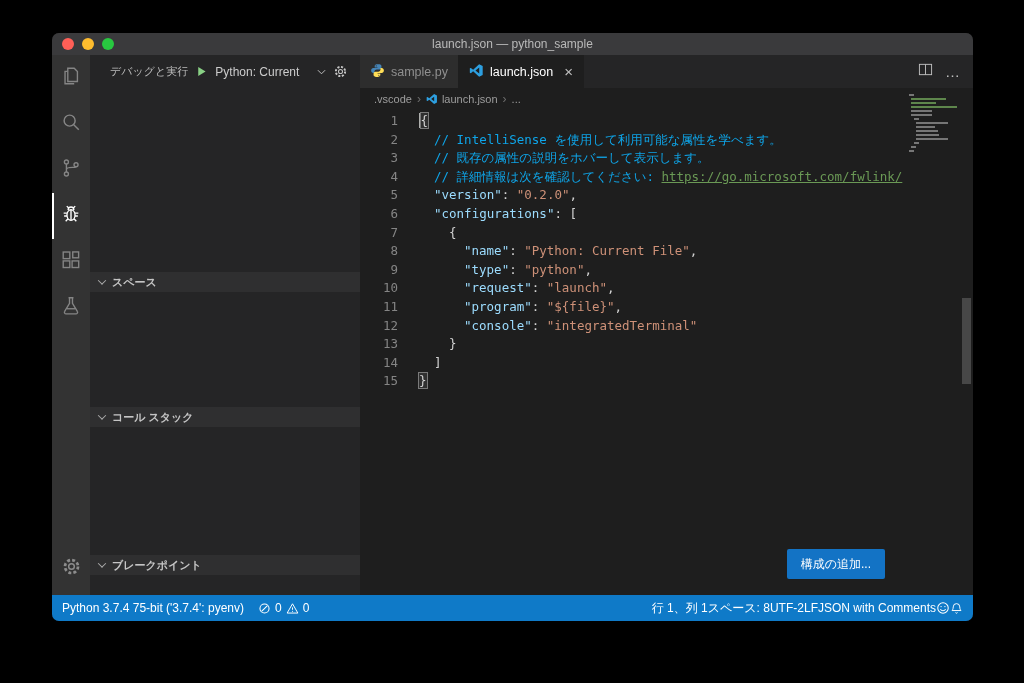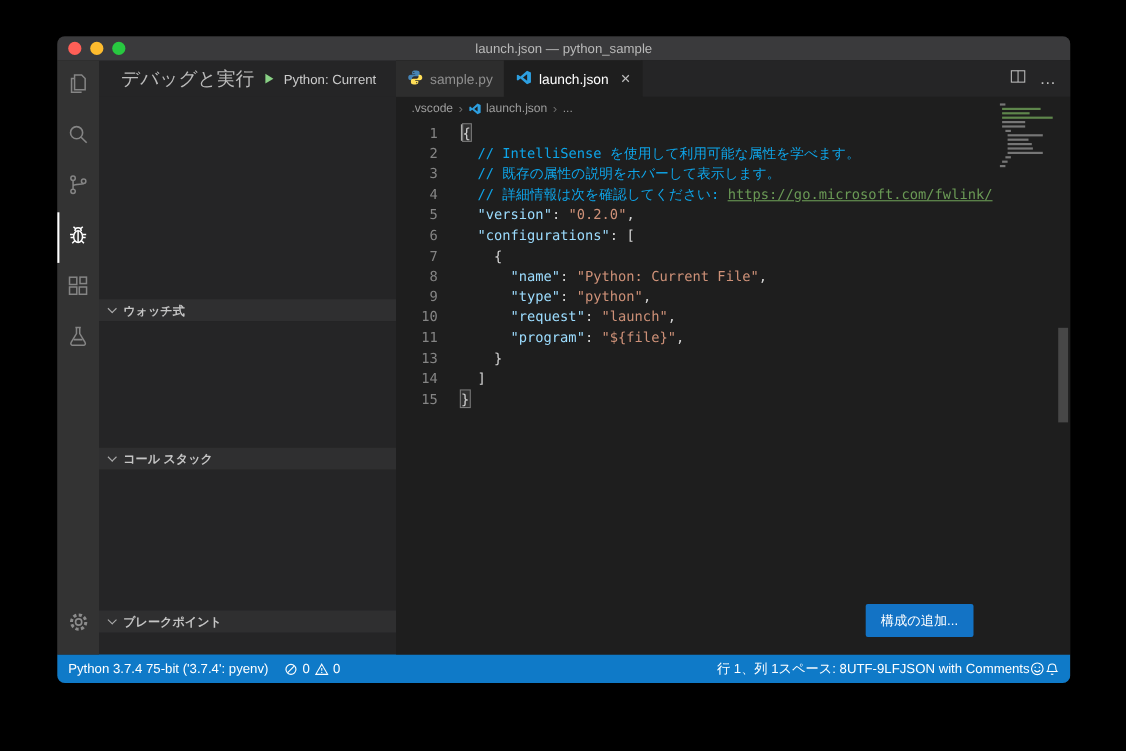--- a/index.html
+++ b/index.html
@@ -25,21 +25,21 @@
              color:#858585; border-left:2px solid transparent; border-right:2px solid transparent; cursor:pointer; }
   .ab-item.active { color:#ffffff; border-left-color:#ffffff; }
   .ab-item svg { width:22px; height:22px; }
   .ab-bottom { position:absolute; bottom:8px; left:0; width:100%; height:38px;
                display:flex; align-items:center; justify-content:center; color:#8c8c8c; }
   .ab-bottom svg { width:21px; height:21px; }
 
   
   .sidebar { flex:0 0 270px; background:#252526; display:flex; flex-direction:column; overflow:hidden; }
   .sb-toolbar { flex:0 0 33px; display:flex; align-items:center; gap:7px; padding:0 8px 0 20px; }
-  .sb-title { font-size:17px; color:#bbbbbb; white-space:nowrap; }
+  .sb-title { font-size:11px; color:#bbbbbb; white-space:nowrap; }
   .sb-config { display:flex; align-items:center; gap:18px; color:#cccccc; font-size:12px; cursor:pointer; white-space:nowrap;}
   .icon-btn { color:#c5c5c5; display:flex; align-items:center; justify-content:center;
               width:20px; height:20px; cursor:pointer; }
   .sb-sep { width:1px; height:15px; background:#5a5a5a; margin:0 2px; }
   .section-header { flex:0 0 20px; background:#2f2f30; display:flex; align-items:center; gap:7px;
                     padding:0 9px; font-size:11px; font-weight:bold; color:#c5c5c5; cursor:pointer; }
   .chev { width:6px; height:6px; border-left:1.4px solid #ababab; border-bottom:1.4px solid #ababab;
           transform:rotate(-45deg) translate(1px,-1px); }
   .section-body { background:#252526; flex:0 0 auto; }
   .h184{height:184px}.h115{height:115px}.h128{height:128px}
@@ -178,21 +178,21 @@
               <rect x="1.5" y="2.5" width="13" height="11"></rect>
               <path d="M5 6.3l2.8 1.9L5 10.1"></path>
             </svg>
         </span>
       </div>
 
       <div class="section-body h184"></div>
 
       <div class="section-header">
         <span class="chev"></span>
-        <span>ウォッチ式</span>
+        <span>スペース</span>
       </div>
       <div class="section-body h115"></div>
 
       <div class="section-header">
         <span class="chev"></span>
         <span>コール スタック</span>
       </div>
       <div class="section-body h128"></div>
 
       <div class="section-header">
@@ -250,20 +250,21 @@
             <div class="code-line"><span class="ln">2</span><span class="code-text" style="padding-left: 15px;"><span class="tk-c">// IntelliSense を使用して利用可能な属性を学べます。</span></span></div>
             <div class="code-line"><span class="ln">3</span><span class="code-text" style="padding-left: 15px;"><span class="tk-c">// 既存の属性の説明をホバーして表示します。</span></span></div>
             <div class="code-line"><span class="ln">4</span><span class="code-text" style="padding-left: 15px;"><span class="tk-c">// 詳細情報は次を確認してください: </span><span class="tk-l">https://go.microsoft.com/fwlink/</span></span></div>
             <div class="code-line"><span class="ln">5</span><span class="code-text" style="padding-left: 15px;"><span class="tk-k">"version"</span><span class="tk-p">: </span><span class="tk-s">"0.2.0"</span><span class="tk-p">,</span></span></div>
             <div class="code-line"><span class="ln">6</span><span class="code-text" style="padding-left: 15px;"><span class="tk-k">"configurations"</span><span class="tk-p">: [</span></span></div>
             <div class="code-line"><span class="ln">7</span><span class="code-text" style="padding-left: 30px;"><span class="tk-p">{</span></span></div>
             <div class="code-line"><span class="ln">8</span><span class="code-text" style="padding-left: 45px;"><span class="tk-k">"name"</span><span class="tk-p">: </span><span class="tk-s">"Python: Current File"</span><span class="tk-p">,</span></span></div>
             <div class="code-line"><span class="ln">9</span><span class="code-text" style="padding-left: 45px;"><span class="tk-k">"type"</span><span class="tk-p">: </span><span class="tk-s">"python"</span><span class="tk-p">,</span></span></div>
             <div class="code-line"><span class="ln">10</span><span class="code-text" style="padding-left: 45px;"><span class="tk-k">"request"</span><span class="tk-p">: </span><span class="tk-s">"launch"</span><span class="tk-p">,</span></span></div>
             <div class="code-line"><span class="ln">11</span><span class="code-text" style="padding-left: 45px;"><span class="tk-k">"program"</span><span class="tk-p">: </span><span class="tk-s">"${file}"</span><span class="tk-p">,</span></span></div>
+            <div class="code-line"><span class="ln">12</span><span class="code-text" style="padding-left: 45px;"><span class="tk-k">"console"</span><span class="tk-p">: </span><span class="tk-s">"integratedTerminal"</span></span></div>
             <div class="code-line"><span class="ln">13</span><span class="code-text" style="padding-left: 30px;"><span class="tk-p">}</span></span></div>
             <div class="code-line"><span class="ln">14</span><span class="code-text" style="padding-left: 15px;"><span class="tk-p">]</span></span></div>
             <div class="code-line"><span class="ln">15</span><span class="code-text" style="padding-left: 0px;"><span class="tk-p tk-match">}</span></span></div>
           </div>
         <button class="add-config">構成の追加...</button>
       </div>
 
       <div class="minimap" id="minimap">
           <div style="height: 2px; margin-bottom: 2px; margin-left: 0px; width: 4.9px; background: rgba(205, 205, 205, 0.5);"></div>
           <div style="height: 2px; margin-bottom: 2px; margin-left: 2.4px; width: 34.6px; background: rgba(106, 153, 85, 0.85);"></div>
@@ -300,21 +301,21 @@
             <path d="M8 2.2L14.6 13.6H1.4z" stroke-width="1.2"></path>
             <line x1="8" y1="6.6" x2="8" y2="9.6" stroke-width="1.2"></line>
             <circle cx="8" cy="11.4" r=".7" fill="currentColor" stroke="none"></circle>
           </svg>
         <span>0</span>
       </span>
     </div>
     <div class="sb-right">
       <span class="sb-item">行 1、列 1</span>
       <span class="sb-item">スペース: 8</span>
-      <span class="sb-item">UTF-9</span>
+      <span class="sb-item">UTF-2</span>
       <span class="sb-item">LF</span>
       <span class="sb-item">JSON with Comments</span>
       <span class="sb-item">
         <svg viewBox="0 0 16 16" width="14" height="14" fill="none" stroke="currentColor">
             <circle cx="8" cy="8" r="6" stroke-width="1.2"></circle>
             <circle cx="5.8" cy="6.4" r=".8" fill="currentColor" stroke="none"></circle>
             <circle cx="10.2" cy="6.4" r=".8" fill="currentColor" stroke="none"></circle>
             <path d="M5 9.4c.8 1.2 2 1.8 3 1.8s2.2-.6 3-1.8" stroke-width="1.2"></path>
           </svg>
       </span>

